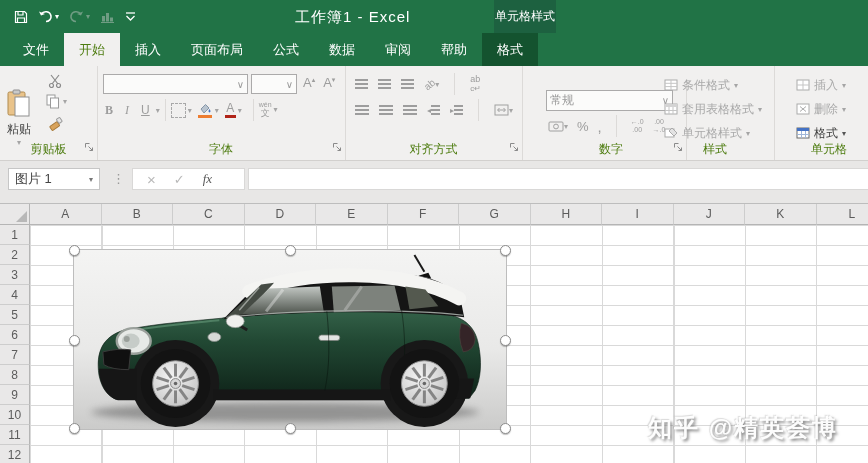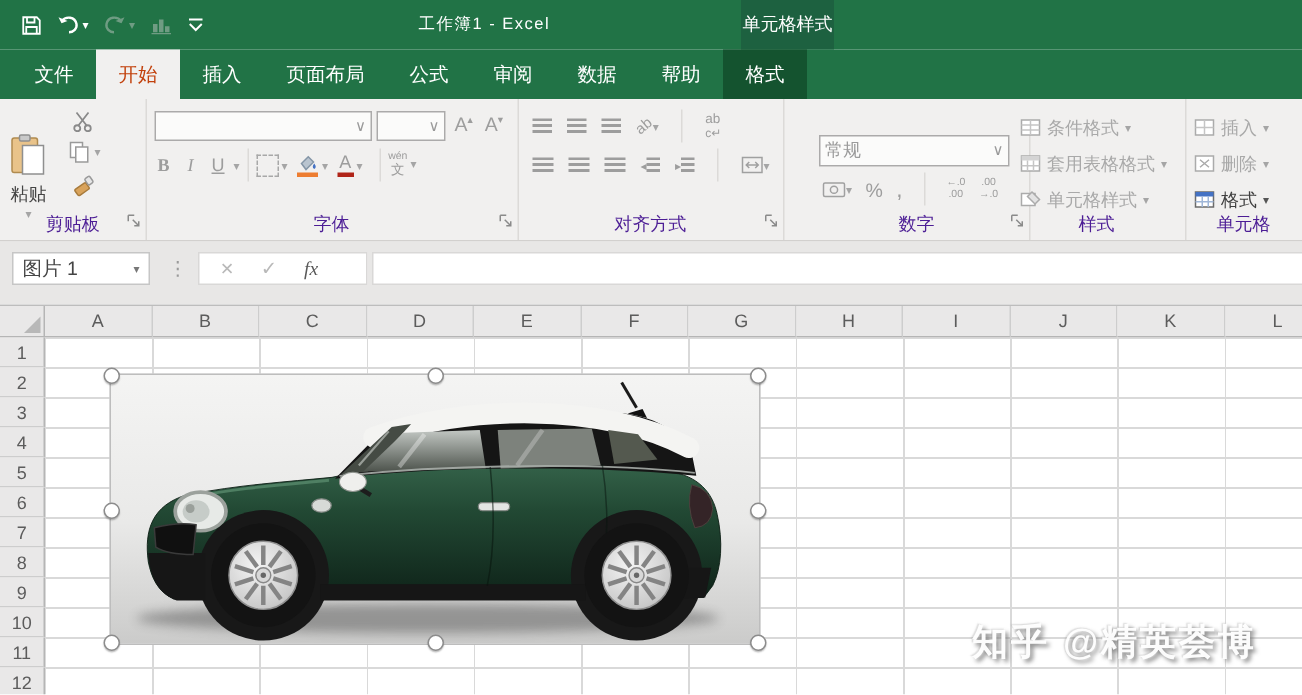--- a/index.html
+++ b/index.html
@@ -5,34 +5,34 @@
   html,body{margin:0;padding:0;background:#fff;}
   body{width:868px;height:463px;overflow:hidden;font-family:"Liberation Sans","DejaVu Sans",sans-serif;-webkit-font-smoothing:antialiased;}
   .app{position:relative;width:868px;height:463px;overflow:hidden;background:#fff;}
 
   
   .titlebar{position:relative;height:33px;background:#217346;color:#fff;}
   .qat{position:absolute;left:14px;top:0;height:33px;display:flex;align-items:center;gap:10px;}
   .qat .qbtn{display:flex;align-items:center;gap:2px;color:#fff;}
   .qat .disabled{color:#6f9c83;}
   .mini-carat{font-size:8px;line-height:1;}
-  .doc-title{position:absolute;left:279px;top:0;line-height:33px;font-size:11px;color:#fff;letter-spacing:1px;}
+  .doc-title{position:absolute;left:295px;top:0;line-height:33px;font-size:15px;color:#fff;letter-spacing:1px;}
   .context-tool{position:absolute;left:494px;top:0;width:62px;height:33px;background:#1d6140;color:#fff;font-size:12px;display:flex;align-items:center;justify-content:center;}
 
   
   .tabrow{position:relative;height:33px;background:#217346;display:flex;align-items:stretch;padding-left:8px;}
   .tab{padding:0 15px;line-height:33px;font-size:13px;color:#fff;cursor:default;}
-  .tab.selected{background:#f1f0ef;color:#c2410c;}
+  .tab.selected{background:#f1f0ef;color:#4d7c0f;}
   .tab.contextual{background:#14532f;color:#fff;}
   .tellme{display:flex;align-items:center;gap:7px;margin-left:14px;color:#fff;font-size:13px;}
 
   
   .ribbon{position:relative;height:94px;background:#f1f0ef;border-bottom:1px solid #d2d0ce;font-size:12px;color:#9d9d9d;}
   .group{position:absolute;top:0;bottom:0;border-right:1px solid #dcdad8;}
-  .group-label{position:absolute;bottom:2px;left:0;right:0;text-align:center;font-size:12px;color:#4c1d95;}
+  .group-label{position:absolute;bottom:2px;left:0;right:0;text-align:center;font-size:12px;color:#4d7c0f;}
   .launcher{position:absolute;right:3px;bottom:5px;color:#8a8a8a;}
   .g-row{position:absolute;display:flex;align-items:center;}
   .gr1{top:7px;} .gr2{top:33px;}
   .vsep{width:1px;height:22px;background:#dcdad8;margin:0 5px;}
   .combo{background:#fbfbfa;border:1px solid #abaaaa;height:20px;display:flex;align-items:center;justify-content:space-between;box-sizing:border-box;padding:0 3px;color:#9b9b9b;}
   .combo .chev{color:#9a9a9a;font-size:10px;}
   .ditem{display:flex;align-items:center;gap:2px;margin-right:6px;color:#9d9d9d;}
   .dd{font-size:8px;color:#a5a5a5;}
   .bld{font-weight:bold;font-family:"Liberation Serif","DejaVu Serif",serif;}
   .ita{font-style:italic;font-family:"Liberation Serif","DejaVu Serif",serif;}
@@ -119,22 +119,22 @@
     <div class="context-tool">单元格样式</div>
   </div>
 
   <div class="tabrow">
     <div class="tabs" style="display:flex;">
         <div class="tab">文件</div>
         <div class="tab selected">开始</div>
         <div class="tab">插入</div>
         <div class="tab">页面布局</div>
         <div class="tab">公式</div>
+        <div class="tab">数据</div>
         <div class="tab">审阅</div>
-        <div class="tab">数据</div>
         <div class="tab">帮助</div>
         <div class="tab contextual">格式</div>
       </div>
   </div>
 
   <div class="ribbon">
 
     <div class="group" style="left:0;width:97px;">
       <div style="position:absolute;left:6px;top:23px;display:flex;flex-direction:column;align-items:center;">
         <span class="ic">
@@ -304,21 +304,21 @@
         <span class="microtxt"><span>.00</span><br><span>→.0</span></span>
       </div>
       <div class="group-label">数字</div>
       <span class="launcher">
         <svg width="10" height="10" viewBox="0 0 10 10">
             <path d="M1.5 1.5h4 M1.5 1.5v4 M4.5 4.5l4 4 M8.5 5.5v3h-3" fill="none" stroke="currentColor"></path>
           </svg>
       </span>
     </div>
 
-    <div class="group" style="left:672px;width:118px;">
+    <div class="group" style="left:656px;width:118px;">
       <div style="position:absolute;left:8px;top:7px;display:flex;flex-direction:column;">
         <span class="stack-btn">
           <span class="ic">
               <svg width="14" height="12" viewBox="0 0 14 12">
                 <rect x="1" y="1" width="12" height="10" fill="#fff" stroke="#ababab"></rect>
                 <path d="M1 4.3h12 M1 7.6h12 M7 1v10" stroke="#c5c5c5"></path>
               </svg>
             </span>
           <span>条件格式</span>
             <span class="dd">▾</span>

